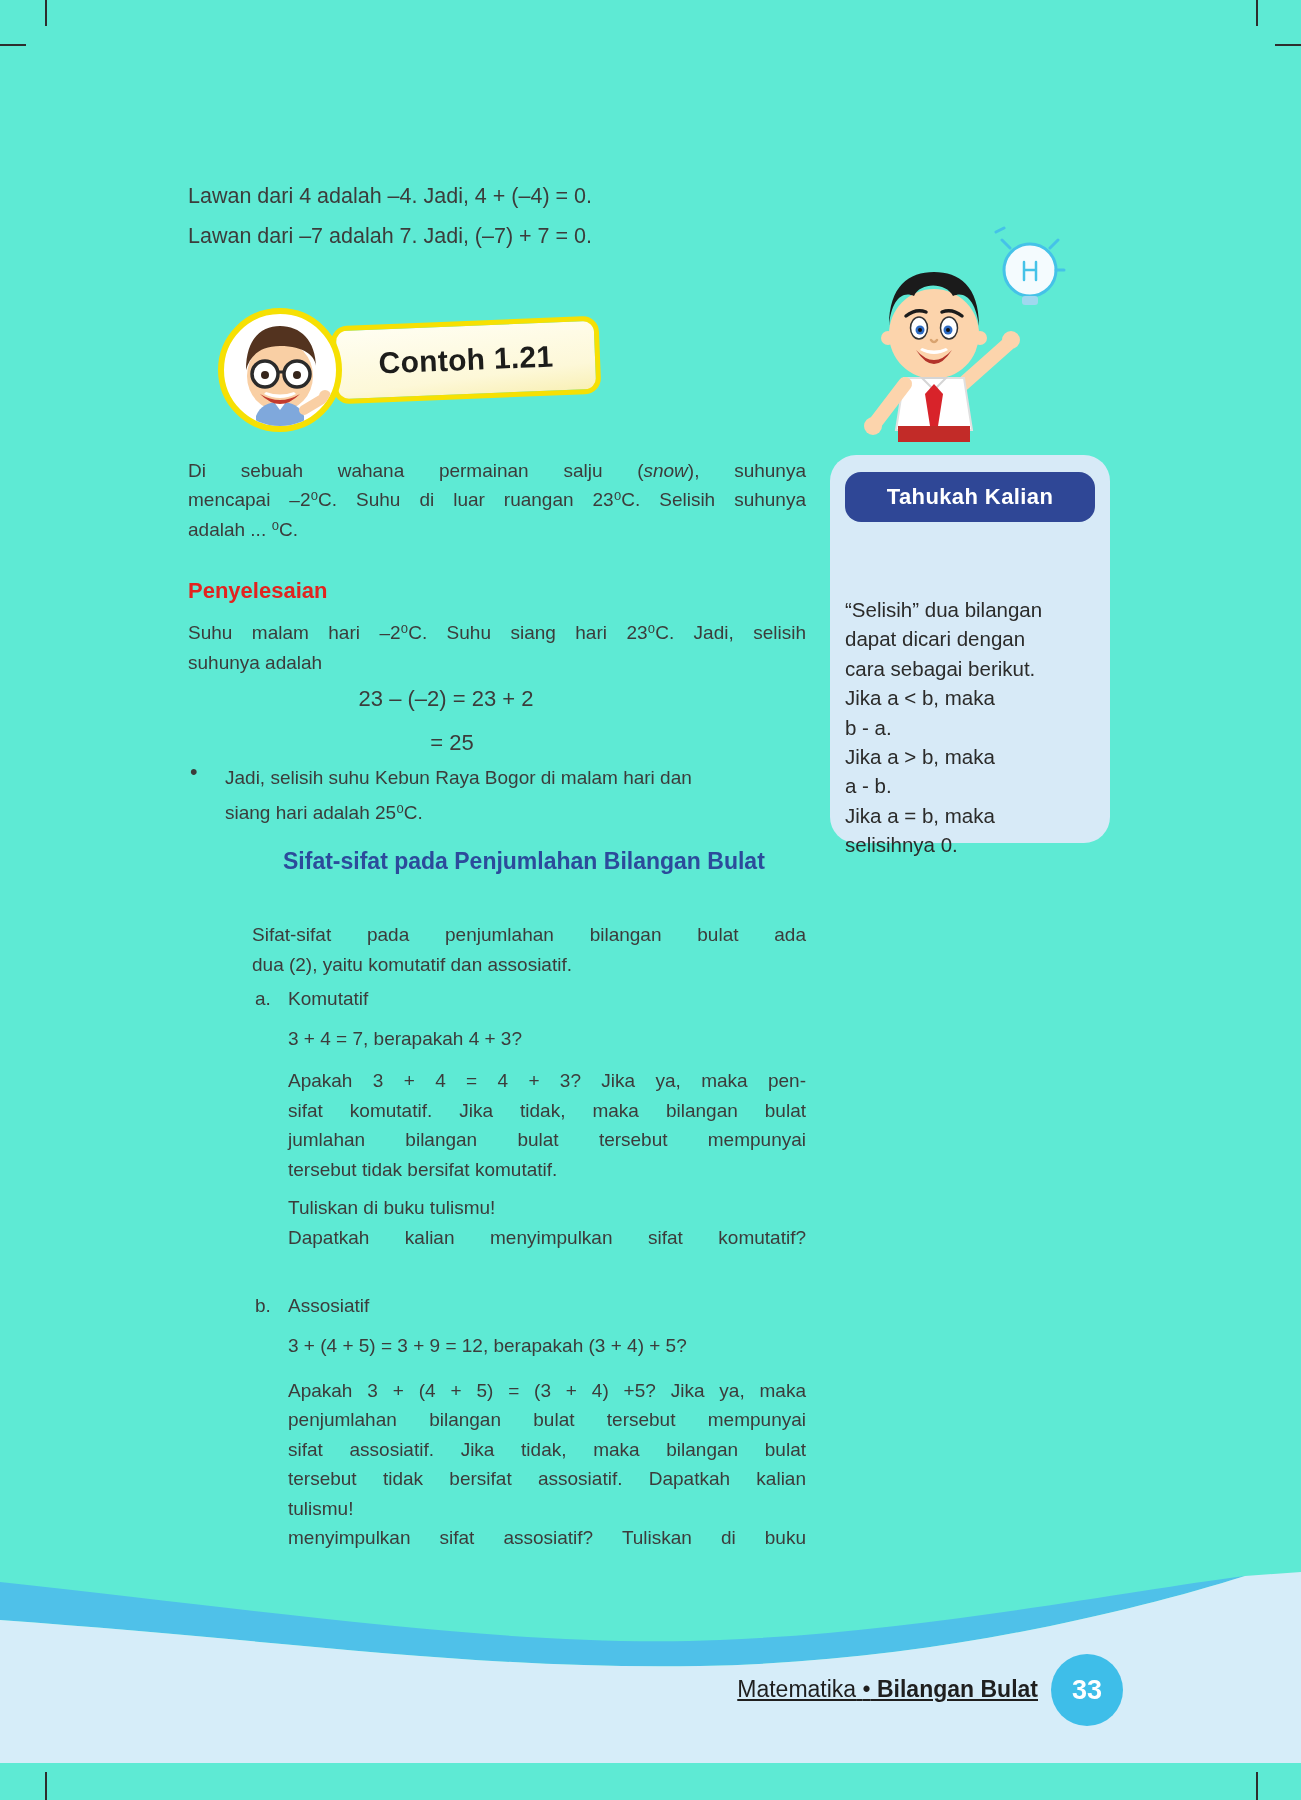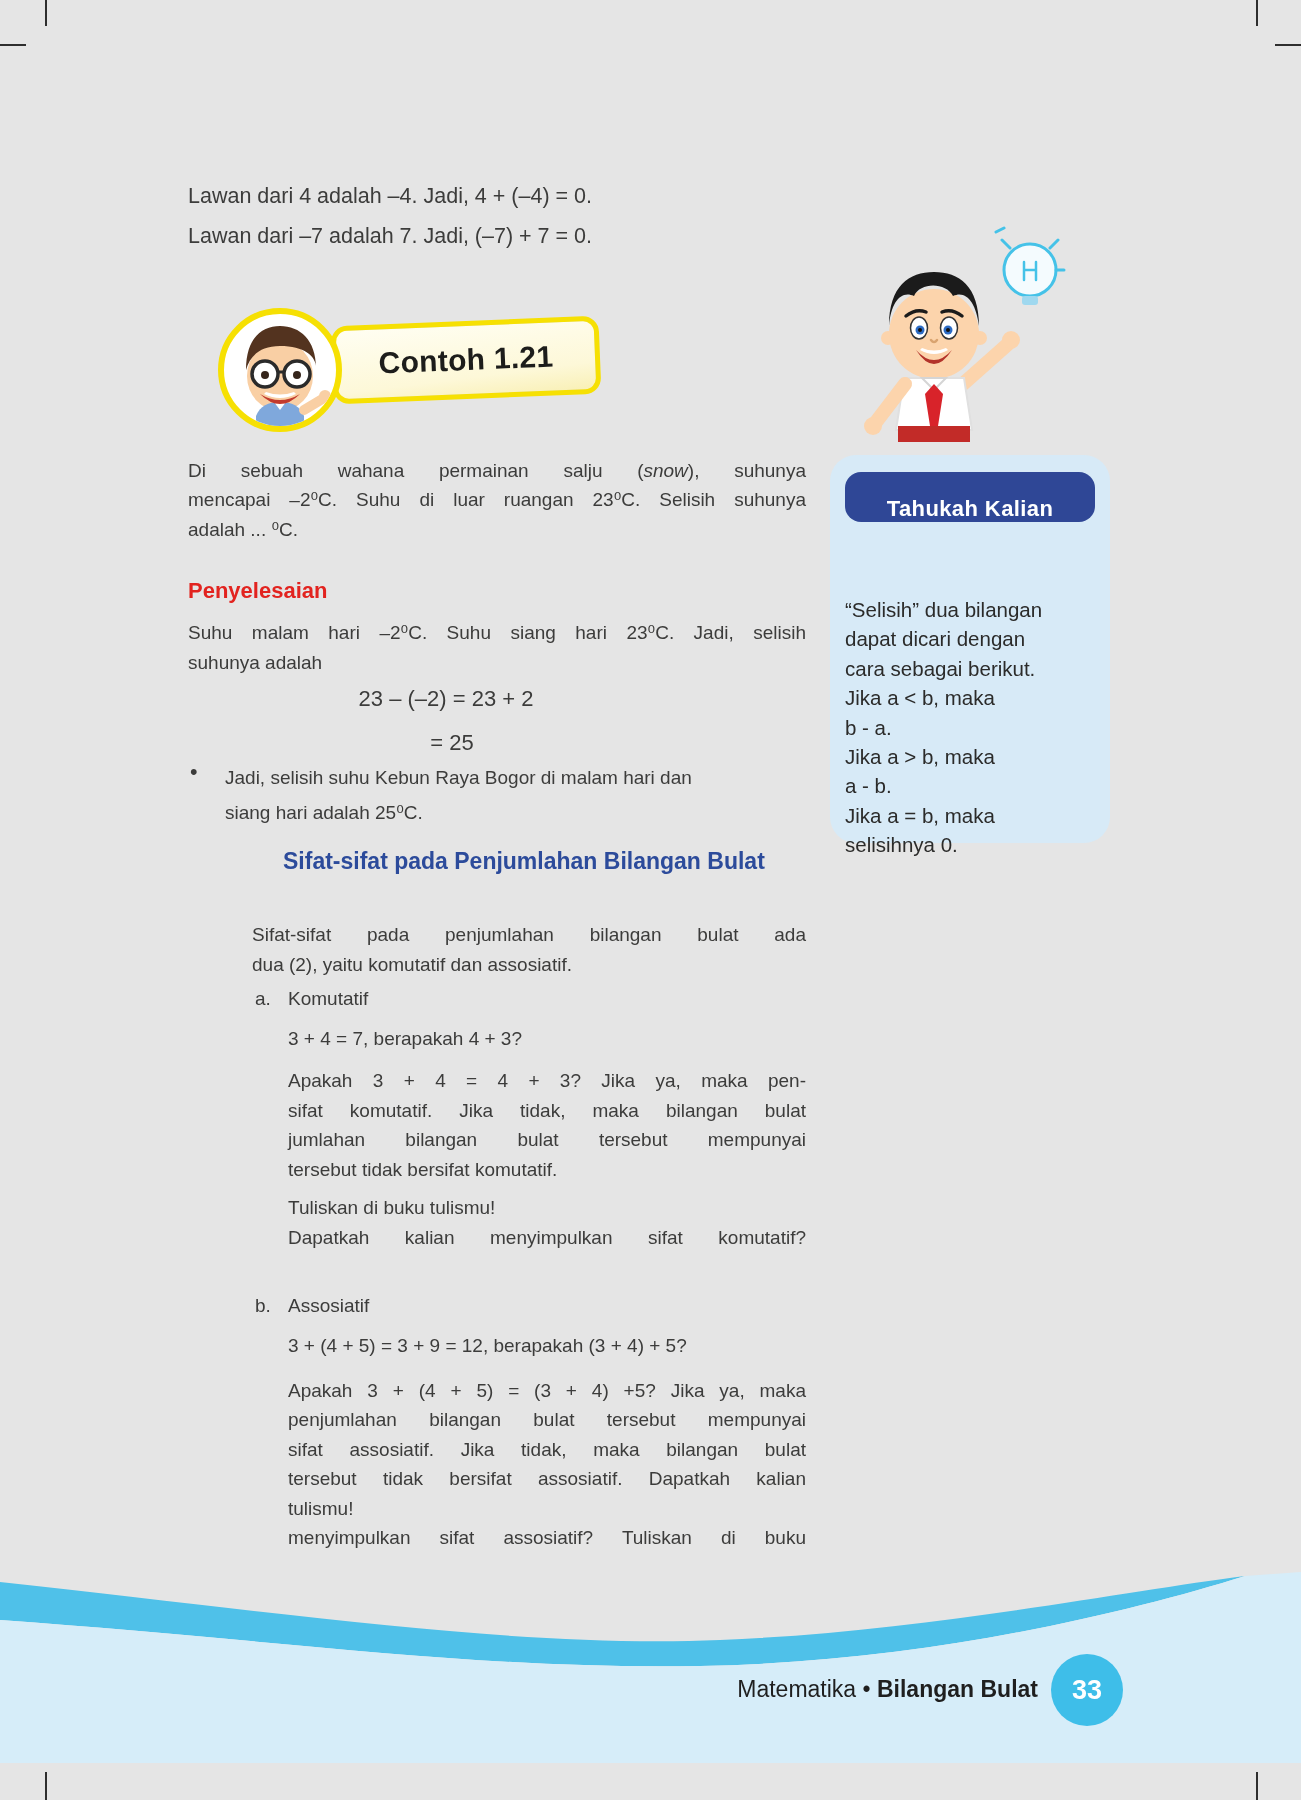--- a/index.html
+++ b/index.html
@@ -1,17 +1,17 @@
 <!DOCTYPE html>
 <html><head>
 <meta charset="utf-8">
 <style>
   html,body{margin:0;padding:0;background:#ffffff;}
   .page{
-    position:relative;width:1301px;height:1800px;background:#e5e5e5;overflow:hidden;
+    position:relative;width:1301px;height:1800px;background:#5eead4;overflow:hidden;
     font-family:"Liberation Sans","DejaVu Sans",sans-serif;color:#3c3c3b;
   }
   .crop{position:absolute;background:#2e2e2e;}
   
   .intro-line{position:absolute;left:188px;width:620px;font-size:21.5px;color:#3c3c3b;}
   
   .avatar{
     position:absolute;left:218px;top:308px;width:112px;height:112px;background:#ffffff;
     border:6px solid #f6e003;border-radius:50%;z-index:3;overflow:hidden;
   }
@@ -33,30 +33,30 @@
   .eq{position:absolute;left:190px;width:512px;text-align:center;font-size:22px;color:#3c3c3b;}
   .bullet{position:absolute;left:190px;top:760px;font-size:21.5px;color:#3c3c3b;}
   .italic{font-style:italic;}
   
   .sidebox{
     position:absolute;left:830px;top:455px;width:280px;height:388px;
     background:#d7eaf7;border-radius:26px;z-index:1;
   }
   .sidehead{
     position:absolute;left:845px;top:472px;width:250px;height:50px;background:#2f4796;
-    border-radius:16px;z-index:2;display:flex;align-items:flex-end;justify-content:center;
+    border-radius:16px;z-index:2;display:flex;align-items:center;justify-content:center;
     color:#ffffff;font-size:22px;font-weight:bold;letter-spacing:.4px;
   }
   .sidelines{position:absolute;left:845px;top:563px;width:252px;z-index:2;
     font-size:20.5px;line-height:29.4px;color:#2b2b2a;margin-top:32px;}
   
   .footer-svg{position:absolute;left:0;top:1570px;}
   .footer-text{
     position:absolute;left:700px;top:1676px;width:338px;text-align:right;
-    font-size:23px;color:#1f1f1f;z-index:2;
+    font-size:23px;color:#1f1f1f;z-index:2;text-decoration:underline;
   }
   .footer-text b{font-weight:bold;}
   .page-circle{
     position:absolute;left:1051px;top:1654px;width:72px;height:72px;border-radius:50%;
     background:#3ebee9;color:#ffffff;font-size:27px;font-weight:bold;z-index:2;
     display:flex;align-items:center;justify-content:center;
   }
   .char-svg{position:absolute;z-index:0;}
 </style>
 </head>

